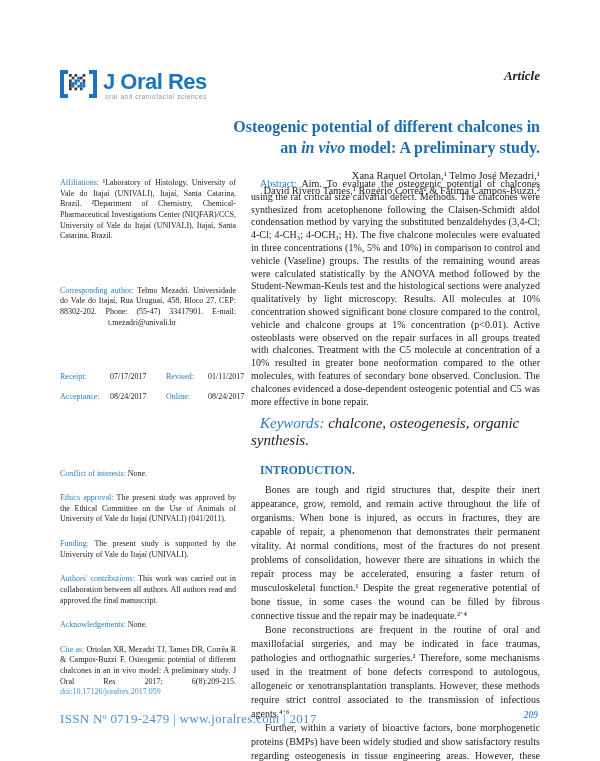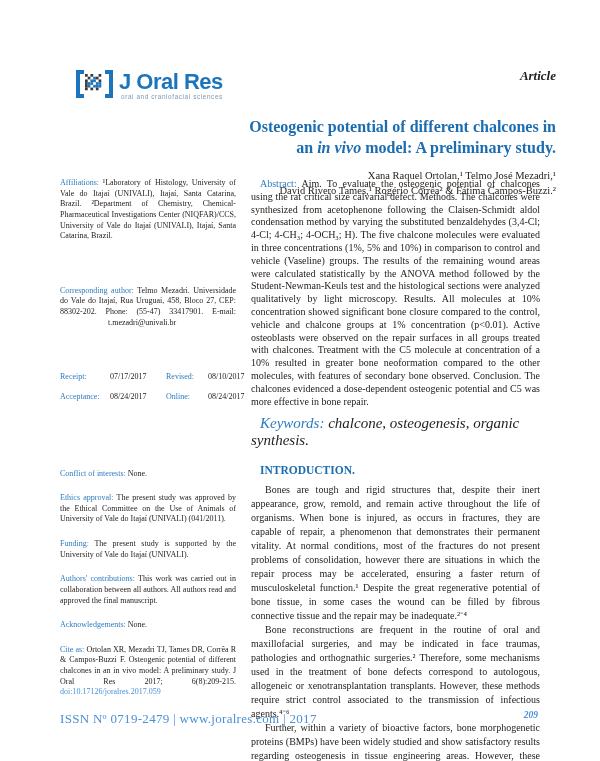--- a/index.html
+++ b/index.html
@@ -2,21 +2,21 @@
 <html><head>
 <meta charset="utf-8">
 <style>
   * { margin:0; padding:0; box-sizing:border-box; }
   html,body { background:#ffffff; }
   .page {
     position:relative; width:600px; height:761px; background:#fff;
     color:#26221f; font-family:"Liberation Serif", serif; overflow:hidden;
   }
   
-  .header { position:absolute; left:76px; top:60px; width:480px; }
+  .header { position:absolute; left:60px; top:60px; width:480px; }
   .header-top { display:flex; justify-content:space-between; align-items:flex-start; }
   .logo { display:flex; align-items:flex-start; margin-top:10px; }
   .logo-mark { display:flex; align-items:stretch; }
   .bracket-l { width:8px; height:28px; border:4px solid #1C75BC; border-right:none; }
   .bracket-r { width:8px; height:28px; border:4px solid #1C75BC; border-left:none; }
   .qr { margin:3px 1px 0 1px; }
   .logo-text { margin-left:6px; font-family:"Liberation Sans", sans-serif; }
   .logo-name { color:#1C75BC; font-weight:bold; font-size:22px; line-height:23px; letter-spacing:-0.5px; }
   .logo-tagline { color:#8096AC; font-size:6.4px; letter-spacing:0.6px; margin-left:2px; }
   .article-label { font-style:italic; font-weight:bold; font-size:13px; margin-top:8px; }
@@ -103,21 +103,21 @@
 
     <div class="sidebar">
       <div class="sblock mb-big"><span class="slabel">Affiliations:</span> <span>¹Laboratory of Histology, University of Vale do Itajaí (UNIVALI), Itajaí, Santa Catarina, Brazil. ²Department of Chemistry, Chemical-Pharmaceutical Investigations Center (NIQFAR)/CCS, University of Vale do Itajaí (UNIVALI), Itajaí, Santa Catarina, Brazil.</span></div>
 
       <div class="sblock mb-big"><span class="slabel">Corresponding author:</span> <span>Telmo Mezadri. Universidade do Vale do Itajaí, Rua Uruguai, 458, Bloco 27, CEP: 88302-202. Phone: (55-47) 33417901. E-mail: </span><a href="#" class="email">t.mezadri@univali.br</a></div>
 
       <div class="sblock mb-huge dates">
         <span class="slabel">Receipt:</span>
         <span>07/17/2017</span>
         <span class="slabel">Revised:</span>
-        <span>08/10/2017</span>
+        <span>01/11/2017</span>
         <span class="slabel">Acceptance:</span>
         <span>08/24/2017</span>
         <span class="slabel">Online:</span>
         <span>08/24/2017</span>
       </div>
 
       <div class="sblock"><span class="slabel">Conflict of interests:</span> <span>None.</span></div>
 
       <div class="sblock"><span class="slabel">Ethics approval:</span> <span>The present study was approved by the Ethical Committee on the Use of Animals of University of Vale do Itajaí (UNIVALI) (041/2011).</span></div>
 

